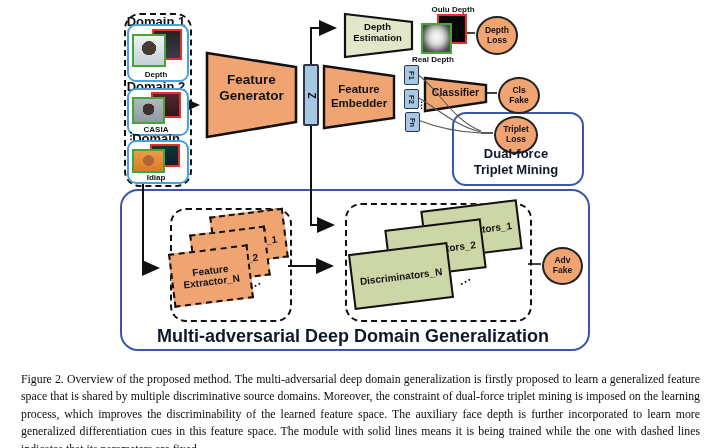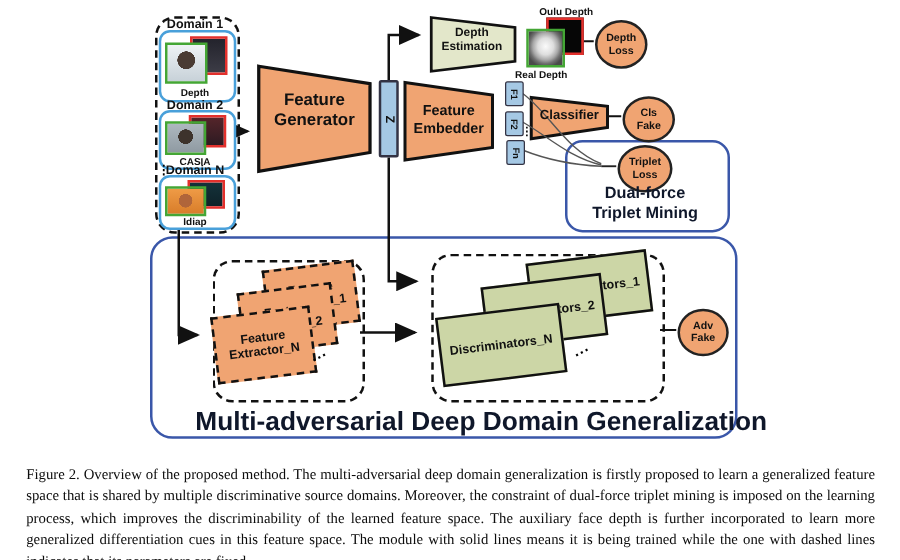--- a/index.html
+++ b/index.html
@@ -19,21 +19,21 @@
   
   .loss{border:2px solid #222;border-radius:50%;background:#f0a472;
         font-weight:bold;font-size:8.5px;line-height:1.15;color:#111;}
   
   .module{box-sizing:border-box;display:flex;align-items:center;justify-content:center;
           text-align:center;font-weight:bold;color:#111;}
   .extractor{background:#f0a472;border:2.5px dashed #111;font-size:10px;line-height:1.15;}
   .discrim{background:#ccd6a6;border:2.5px solid #111;font-size:10px;}
   .shape-label{font-weight:bold;color:#111;}
   .navy{color:#0f172a;font-weight:bold;}
-  .domlabel{font-weight:bold;font-size:10px;color:#111;}
+  .domlabel{font-weight:bold;font-size:13px;color:#111;}
   .dslabel{font-weight:bold;font-size:8px;color:#111;}
   .fbox{background:#a5c8e4;border:1.5px solid #334;border-radius:2px;}
   .fbox span{display:block;transform:rotate(90deg);font-size:7.5px;font-weight:bold;color:#111;}
   #caption{font-family:"Liberation Serif",serif;font-size:11.8px;line-height:1.48;
            color:#0c0c0c;text-align:justify;}
 </style>
 </head>
 <body>
 
 <div id="page">
@@ -139,17 +139,17 @@
   <div class="abs module extractor" style="left:212px;top:212px;width:74px;height:50px;transform:rotate(-7deg);">Feature Extractor_1</div>
   <div class="abs module extractor" style="left:192px;top:230px;width:76px;height:50px;transform:rotate(-7deg);">Feature Extractor_2</div>
   <div class="abs module extractor" style="left:171px;top:249px;width:80px;height:54px;transform:rotate(-7deg);">Feature Extractor_N</div>
   <div class="abs" style="left:248px;top:276px;font-weight:bold;font-size:12px;transform:rotate(-28deg);letter-spacing:1px;">...</div>
 
   <div class="abs module discrim" style="left:423px;top:205px;width:97px;height:50px;transform:rotate(-7deg);">Discriminators_1</div>
   <div class="abs module discrim" style="left:387px;top:224px;width:97px;height:50px;transform:rotate(-7deg);">Discriminators_2</div>
   <div class="abs module discrim" style="left:351px;top:248px;width:100px;height:56px;transform:rotate(-7deg);">Discriminators_N</div>
   <div class="abs" style="left:458px;top:272px;font-weight:bold;font-size:12px;transform:rotate(-28deg);letter-spacing:1px;">...</div>
 
-  <div class="abs ctr navy" style="left:120px;top:326px;width:466px;font-size:21px;margin-left:32px;">Multi-adversarial Deep Domain Generalization</div>
+  <div class="abs ctr navy" style="left:120px;top:326px;width:466px;font-size:18px;">Multi-adversarial Deep Domain Generalization</div>
 
   <div id="caption" class="abs" style="left:21px;top:371px;width:679px;">Figure 2. Overview of the proposed method. The multi-adversarial deep domain generalization is firstly proposed to learn a generalized feature space that is shared by multiple discriminative source domains. Moreover, the constraint of dual-force triplet mining is imposed on the learning process, which improves the discriminability of the learned feature space. The auxiliary face depth is further incorporated to learn more generalized differentiation cues in this feature space. The module with solid lines means it is being trained while the one with dashed lines indicates that its parameters are fixed.</div>
 
 </div>
 
 </body></html>

